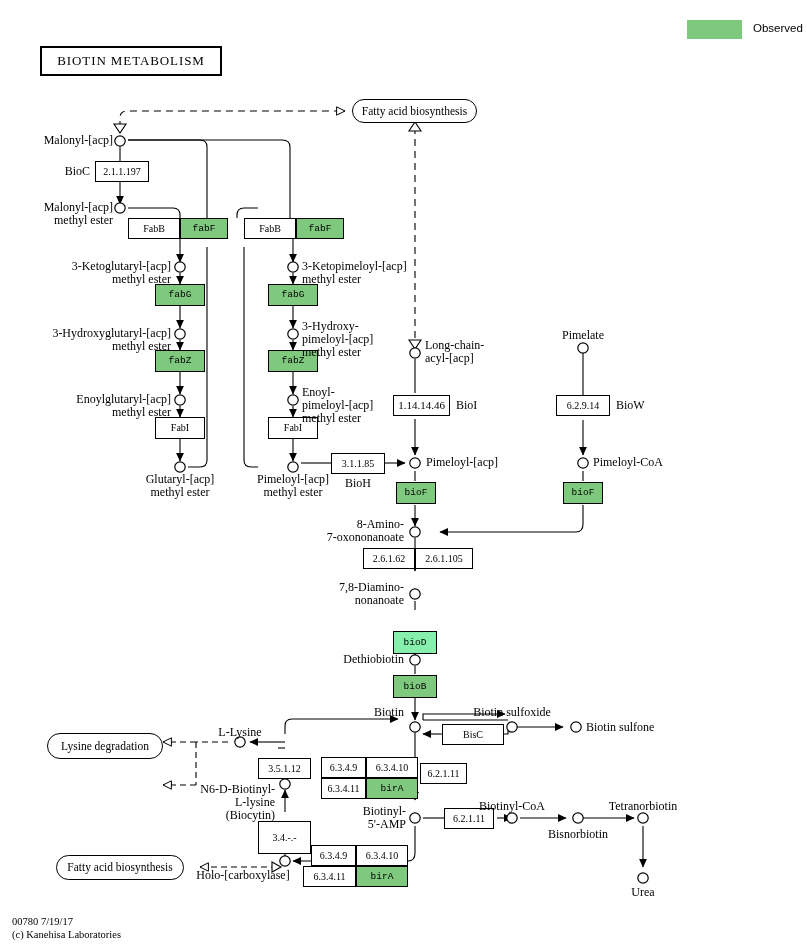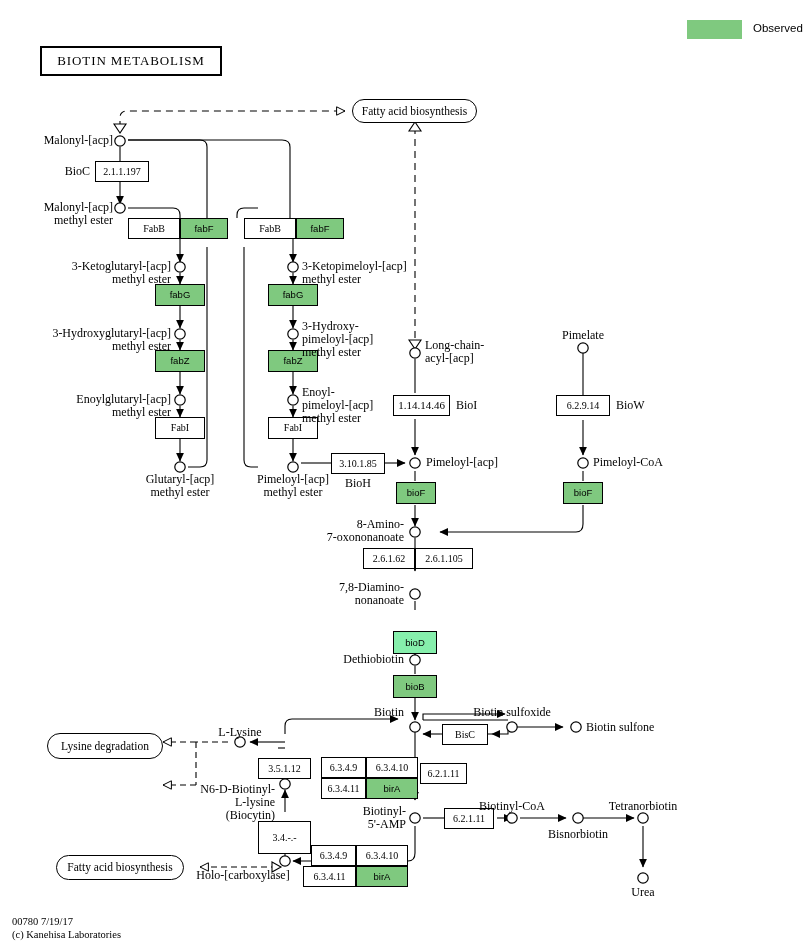--- a/index.html
+++ b/index.html
@@ -15,21 +15,21 @@
     display:flex;align-items:center;justify-content:center;
     font-size:13px;letter-spacing:.9px;
   }
 
   
   .ebox{
     position:absolute;border:1px solid #000;background:#ffffff;
     display:flex;align-items:center;justify-content:center;
     font-size:10px;line-height:1;box-sizing:border-box;white-space:nowrap;
   }
-  .ebox.green{background:#7fc97f;font-family:Liberation Sans, sans-serif;font-size:9.5px;}
+  .ebox.green{background:#7fc97f;font-family:Liberation Mono, monospace;font-size:9.5px;}
 
   
   .pbox{
     position:absolute;border:1px solid #000;background:#fff;border-radius:14px;
     display:flex;align-items:center;justify-content:center;text-align:center;
     font-size:11.5px;line-height:1.12;box-sizing:border-box;padding:0 6px;
   }
 
   
   .lbl{position:absolute;font-size:12px;line-height:1.08;white-space:pre;}
@@ -222,39 +222,39 @@
 
   <div class="ebox green" style="left: 155px; top: 284px; width: 50px; height: 22px; background: rgb(127, 201, 127);">fabG</div>
   <div class="ebox green" style="left: 268px; top: 284px; width: 50px; height: 22px; background: rgb(127, 201, 127);">fabG</div>
 
   <div class="ebox green" style="left: 155px; top: 350px; width: 50px; height: 22px; background: rgb(127, 201, 127);">fabZ</div>
   <div class="ebox green" style="left: 268px; top: 350px; width: 50px; height: 22px; background: rgb(127, 201, 127);">fabZ</div>
 
   <div class="ebox" style="left:155px;top:417px;width:50px;height:22px;">FabI</div>
   <div class="ebox" style="left:268px;top:417px;width:50px;height:22px;">FabI</div>
 
-  <div class="ebox" style="left:331px;top:453px;width:54px;height:21px;">3.10.1.85</div>
+  <div class="ebox" style="left:331px;top:453px;width:54px;height:21px;">3.1.1.85</div>
   <div class="lbl c" style="left:331px;top:477px;width:54px;">BioH</div>
 
   <div class="ebox" style="left:393px;top:395px;width:57px;height:21px;font-size:11px;">1.14.14.46</div>
   <div class="lbl" style="left:456px;top:399px;">BioI</div>
 
   <div class="ebox" style="left:556px;top:395px;width:54px;height:21px;">6.2.9.14</div>
   <div class="lbl" style="left:616px;top:399px;">BioW</div>
 
   <div class="ebox green" style="left: 396px; top: 482px; width: 40px; height: 22px; background: rgb(127, 201, 127);">bioF</div>
   <div class="ebox green" style="left: 563px; top: 482px; width: 40px; height: 22px; background: rgb(127, 201, 127);">bioF</div>
 
   <div class="ebox" style="left:363px;top:548px;width:52px;height:21px;">2.6.1.62</div>
   <div class="ebox" style="left:415px;top:548px;width:58px;height:21px;">2.6.1.105</div>
 
   <div class="ebox green" style="left: 393px; top: 611px; width: 44px; height: 23px; background: #86efac; margin-top: 20px;">bioD</div>
   <div class="ebox green" style="left: 393px; top: 675px; width: 44px; height: 23px; background: rgb(127, 201, 127);">bioB</div>
 
-  <div class="ebox" style="left:442px;top:724px;width:46px;height:21px;">BisC</div>
+  <div class="ebox" style="left:442px;top:724px;width:62px;height:21px;">BisC</div>
 
   <div class="ebox" style="left:258px;top:758px;width:53px;height:21px;">3.5.1.12</div>
 
   <div class="ebox" style="left:258px;top:821px;width:53px;height:33px;">3.4.-.-</div>
 
   <div class="ebox" style="left:420px;top:763px;width:47px;height:21px;">6.2.1.11</div>
 
   <div class="ebox" style="left:444px;top:808px;width:50px;height:21px;">6.2.1.11</div>
 
   <div class="ebox" style="left:321px;top:757px;width:45px;height:21px;">6.3.4.9</div>

